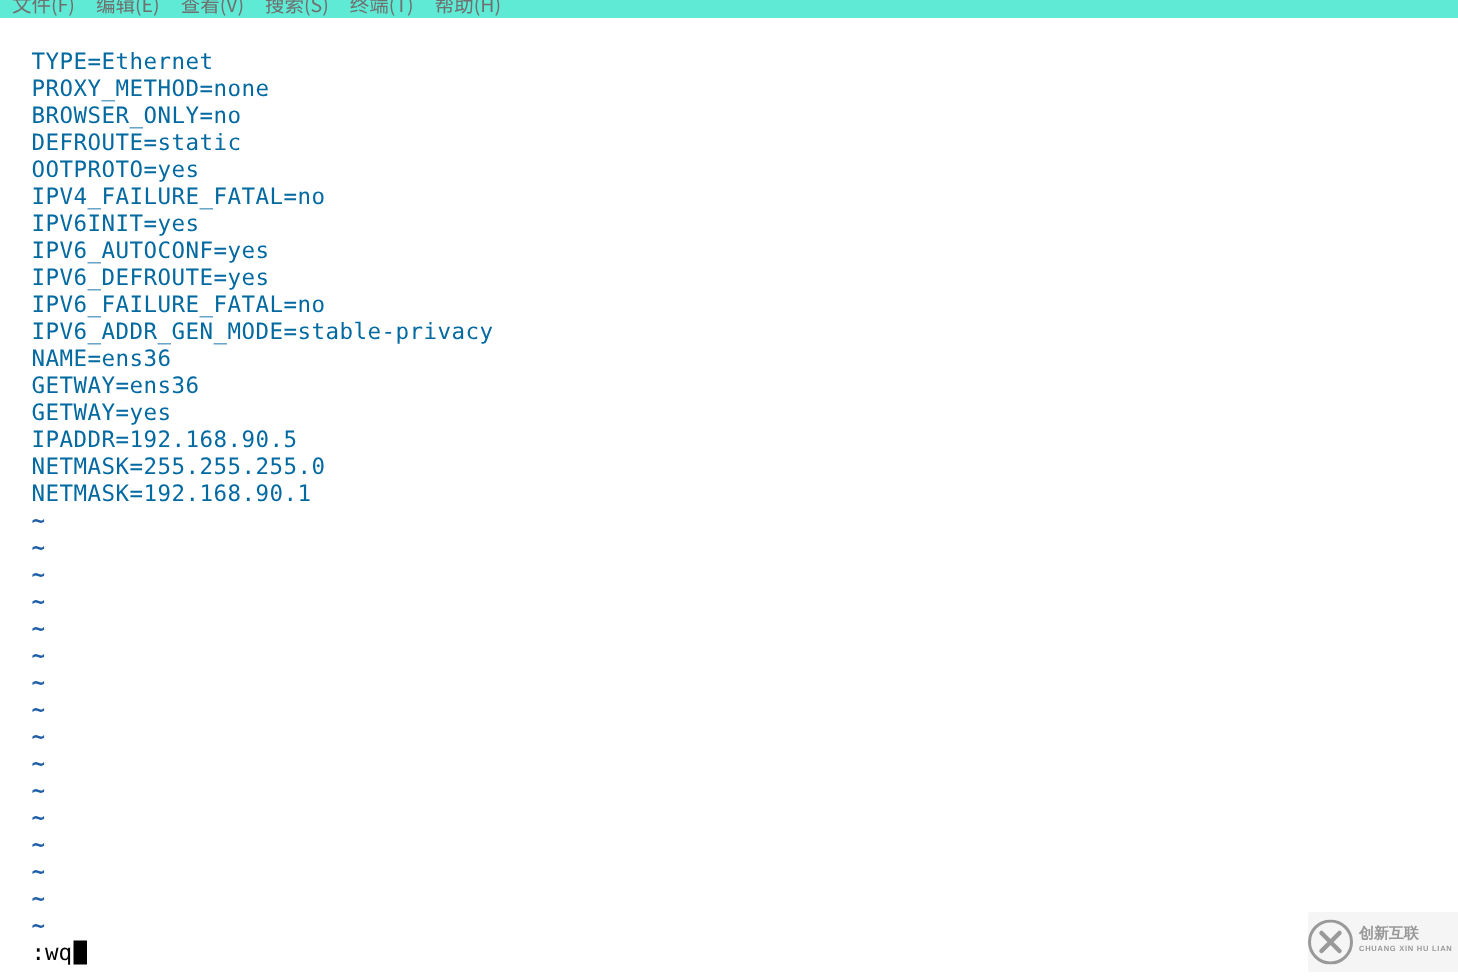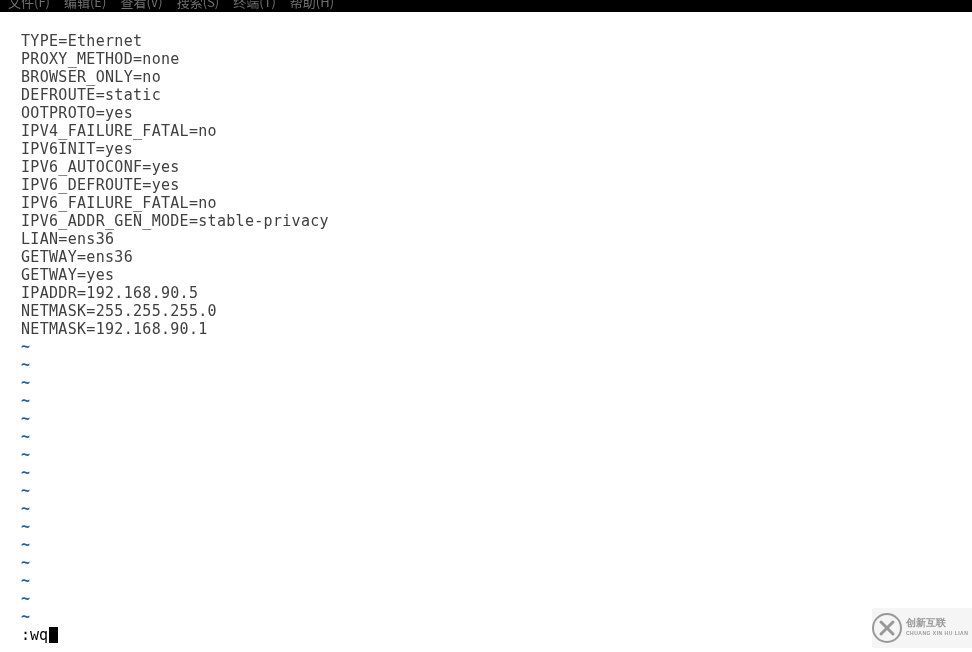--- a/index.html
+++ b/index.html
@@ -8,22 +8,22 @@
     height: 652px;
     overflow: hidden;
     font-family: "DejaVu Sans Mono", "Liberation Mono", "Courier New", monospace;
     font-size: 15px;
     background: #ffffff;
     position: relative;
   }
   .menubar {
     width: 100%;
     height: 16px;
-    background: #000000;
-    border-bottom: 4px solid #ec4899;
+    background: #5eead4;
+    border-bottom: 2px solid #ec4899;
     display: flex;
     align-items: center;
     padding: 0 8px;
     gap: 14px;
     color: #707070;
     font-family: "Noto Sans CJK SC", "SimSun", sans-serif;
     font-size: 13px;
     overflow: hidden;
   }
   .menubar .item {
@@ -37,21 +37,21 @@
     left: 0;
     right: 0;
     bottom: 24px;
     background: #ffffff;
     color: #000000;
     padding: 2px 0 0 21px;
     line-height: 18px;
     white-space: pre;
     letter-spacing: 0.3px;
   }
-  .config-line { color: #404040; }
+  .config-line { color: #0369a1; }
   .tilde {
     color: #205fa6;
     font-weight: bold;
   }
   .cmdline {
     position: absolute;
     left: 21px;
     bottom: 8px;
     color: #000000;
     line-height: 18px;
@@ -106,21 +106,21 @@
 <span class="config-line">PROXY_METHOD=none</span>
 <span class="config-line">BROWSER_ONLY=no</span>
 <span class="config-line">DEFROUTE=static</span>
 <span class="config-line">OOTPROTO=yes</span>
 <span class="config-line">IPV4_FAILURE_FATAL=no</span>
 <span class="config-line">IPV6INIT=yes</span>
 <span class="config-line">IPV6_AUTOCONF=yes</span>
 <span class="config-line">IPV6_DEFROUTE=yes</span>
 <span class="config-line">IPV6_FAILURE_FATAL=no</span>
 <span class="config-line">IPV6_ADDR_GEN_MODE=stable-privacy</span>
-<span class="config-line">LIAN=ens36</span>
+<span class="config-line">NAME=ens36</span>
 <span class="config-line">GETWAY=ens36</span>
 <span class="config-line">GETWAY=yes</span>
 <span class="config-line">IPADDR=192.168.90.5</span>
 <span class="config-line">NETMASK=255.255.255.0</span>
 <span class="config-line">NETMASK=192.168.90.1</span>
 <span class="tilde">~</span>
 <span class="tilde">~</span>
 <span class="tilde">~</span>
 <span class="tilde">~</span>
 <span class="tilde">~</span>

